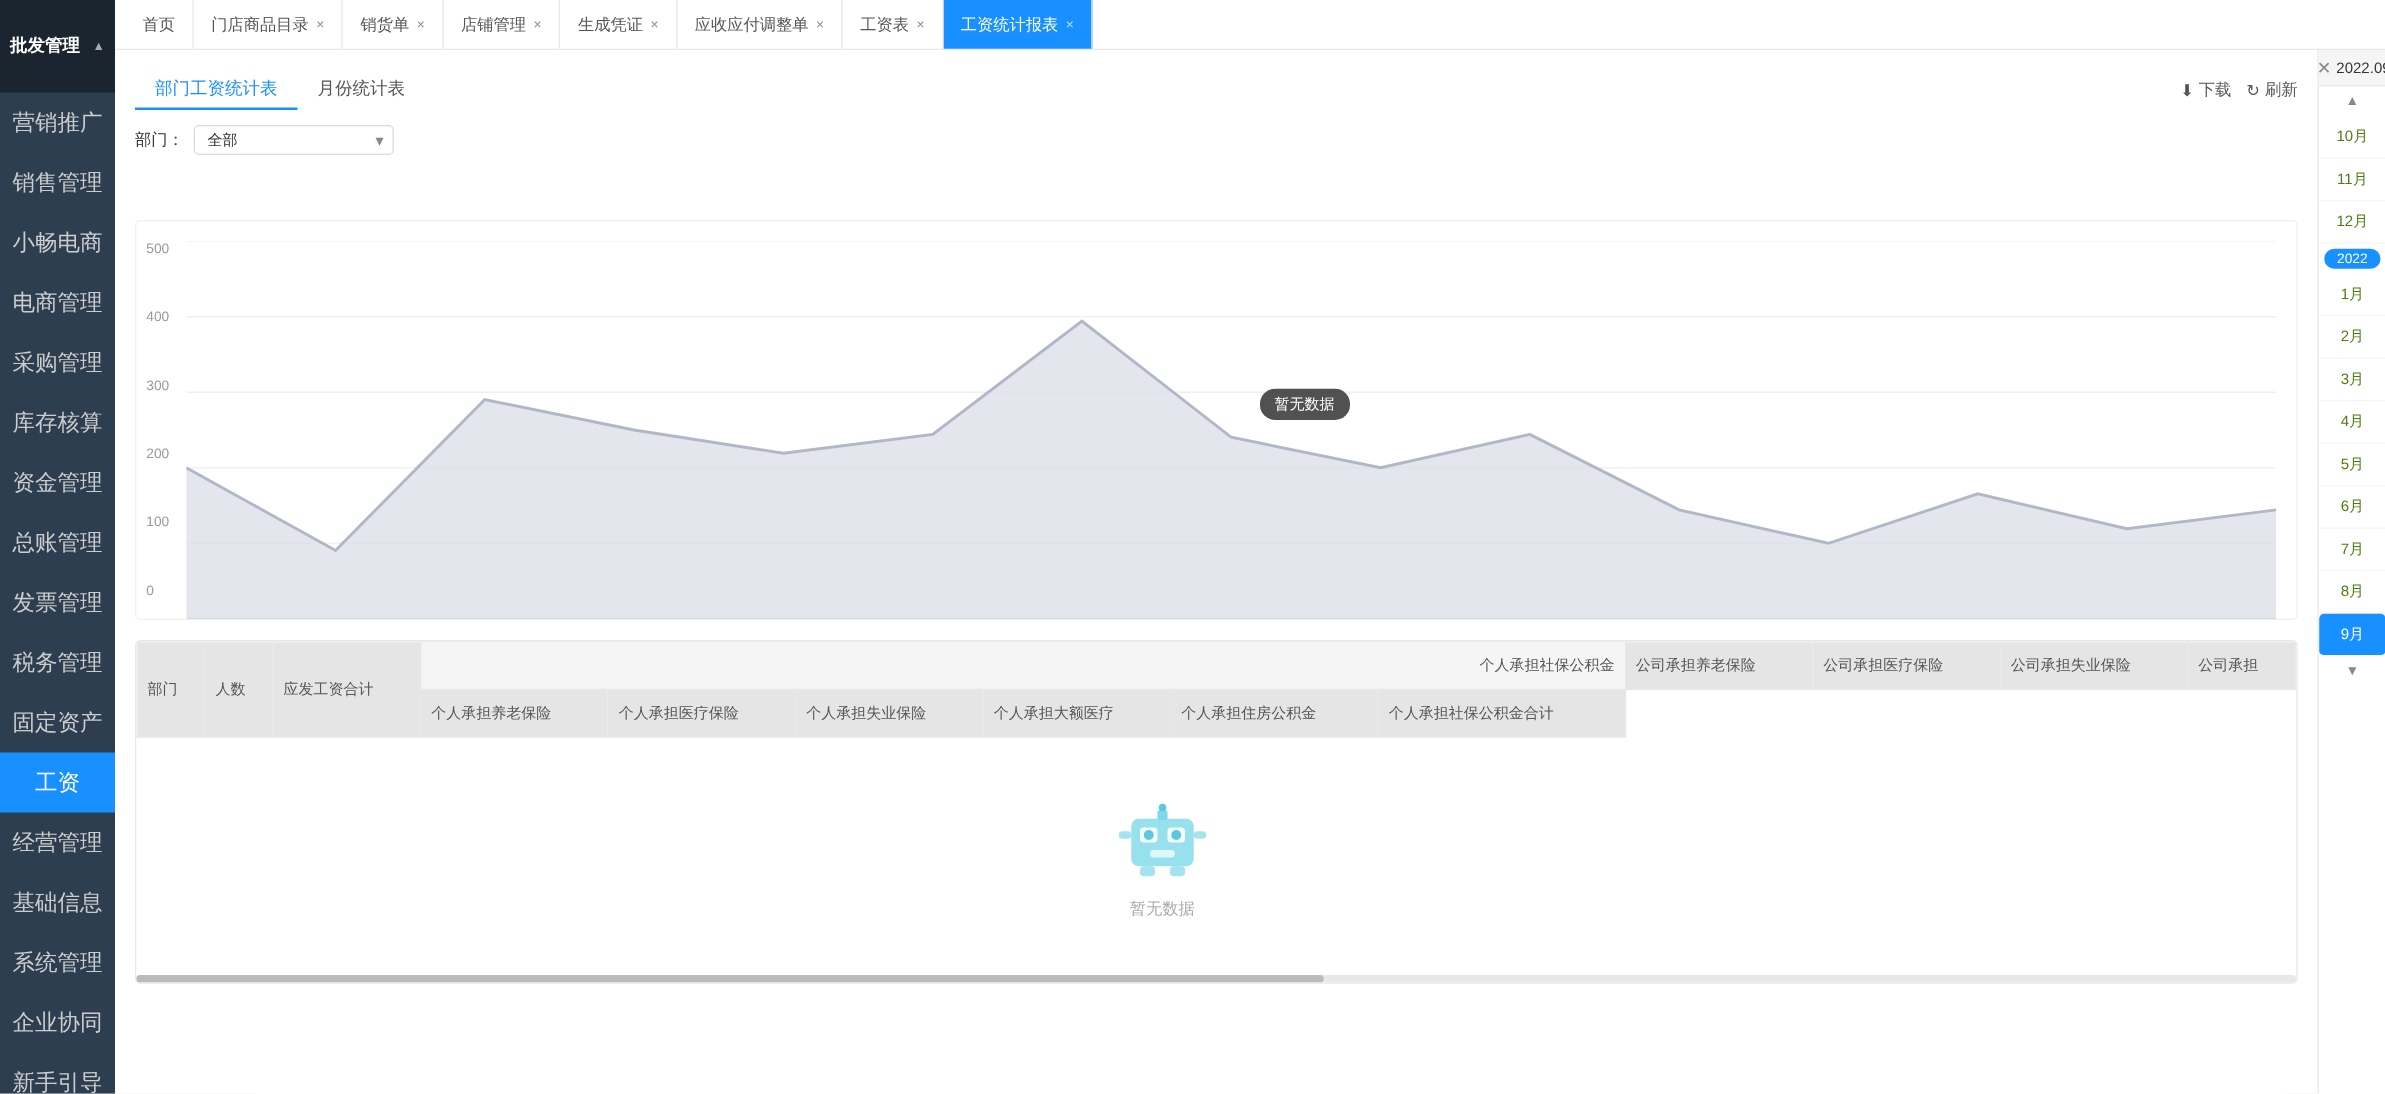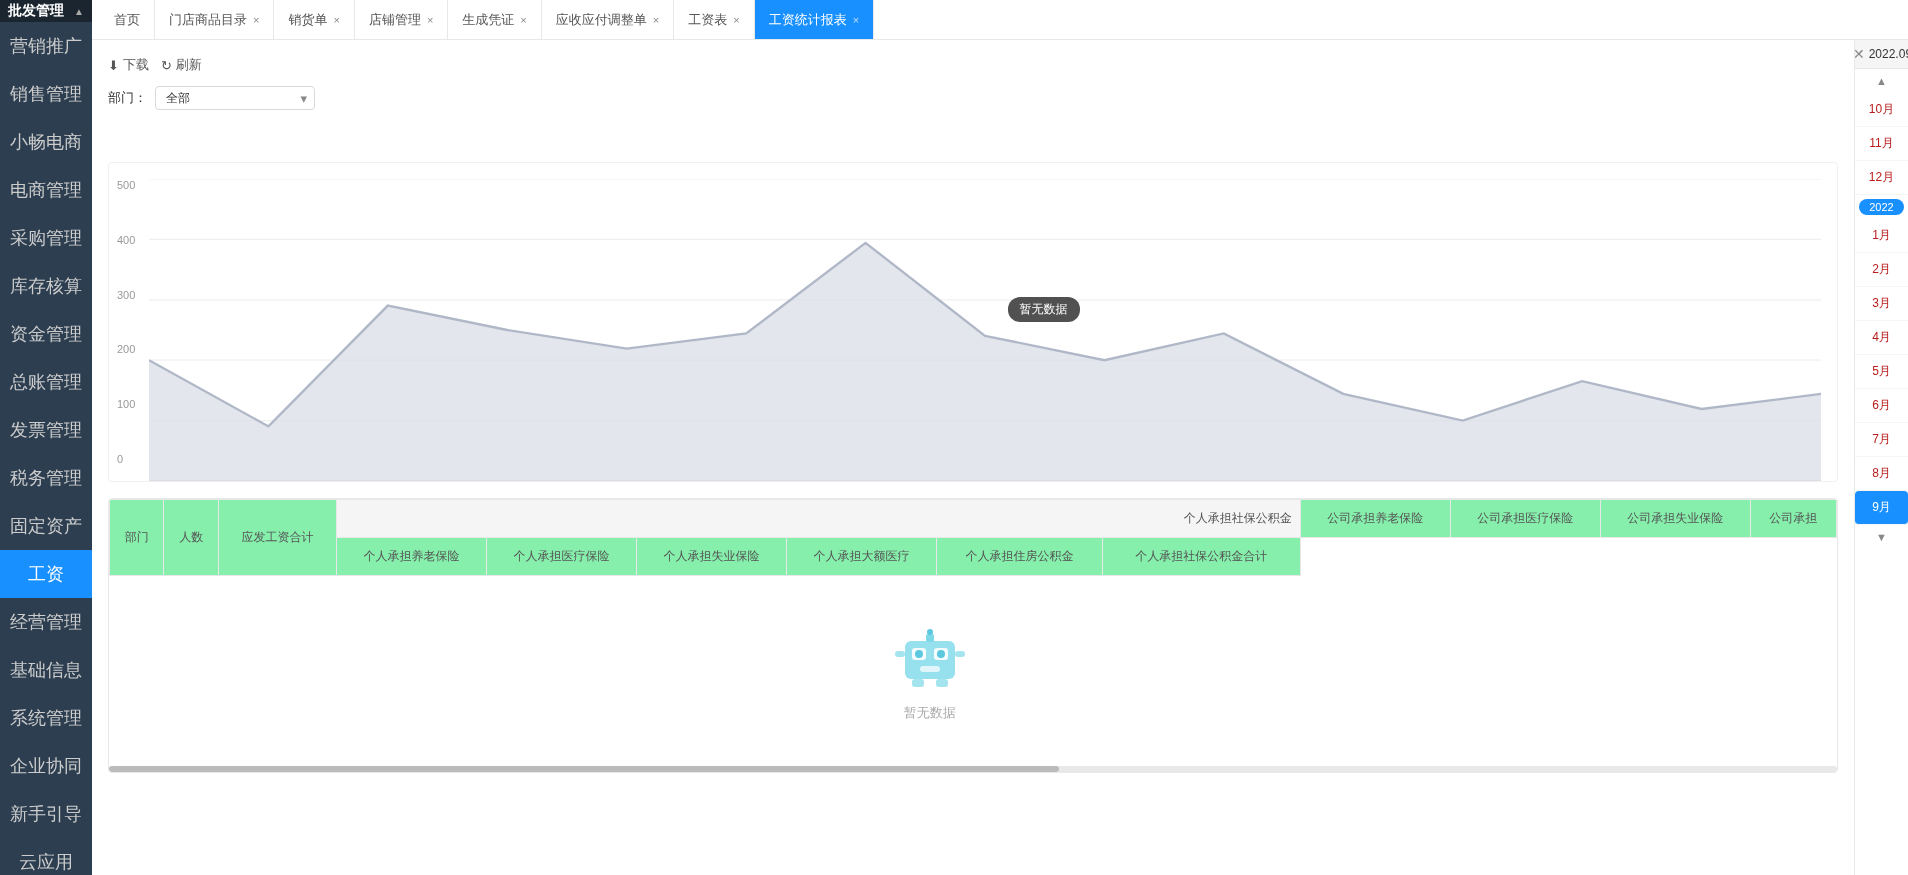--- a/index.html
+++ b/index.html
@@ -10,21 +10,21 @@
       width: 92px;
       background: #2c3e50;
       display: flex;
       flex-direction: column;
       height: 100%;
       flex-shrink: 0;
     }
     .sidebar-header {
       background: #1a252f;
       color: #fff;
-      padding: 2px 8px;
+      padding: 28px 8px;
       font-size: 14px;
       font-weight: bold;
       display: flex;
       align-items: center;
       justify-content: space-between;
       cursor: pointer;
     }
     .sidebar-header .arrow { font-size: 10px; color: #aaa; }
     .sidebar-item {
       color: #ccc;
@@ -192,25 +192,25 @@
       border-radius: 4px;
       overflow: hidden;
       flex-shrink: 0;
     }
     .data-table {
       width: 100%;
       border-collapse: collapse;
       font-size: 12px;
     }
     .data-table th {
-      background: #86efac;
+      background: #e5e5e5;
       color: #555;
       padding: 10px 8px;
       border: 1px solid #e8e8e8;
-      text-align: center;
+      text-align: left;
       font-weight: normal;
       white-space: nowrap;
     }
     .data-table td {
       padding: 8px;
       border: 1px solid #e8e8e8;
       text-align: center;
       color: #333;
     }
     .data-table .group-header {
@@ -277,21 +277,21 @@
       width: 100%;
       text-align: center;
       padding: 6px 0;
       color: #888;
       cursor: pointer;
       font-size: 11px;
     }
     .date-month-item {
       padding: 8px 4px;
       text-align: center;
-      color: #b91c1c;
+      color: #4d7c0f;
       cursor: pointer;
       font-size: 12px;
       border-bottom: 1px solid #f5f5f5;
     }
     .date-month-item.active {
       background: #1890ff;
       color: #fff;
       border-radius: 4px;
     }
     .date-year-badge {
@@ -356,20 +356,24 @@
         <div class="tab-item">应收应付调整单<span class="close-btn">×</span></div>
         <div class="tab-item">工资表<span class="close-btn">×</span></div>
         <div class="tab-item active">工资统计报表<span class="close-btn">×</span></div>
       </div>
   </div>
 
   <div class="content">
     <div class="page-content">
 
       <div style="display:flex; align-items:center; justify-content:space-between; margin-bottom:12px;">
+        <div class="sub-tabs" style="margin-bottom:0;">
+          <div class="sub-tab active">部门工资统计表</div>
+          <div class="sub-tab">月份统计表</div>
+        </div>
         <div class="toolbar-right">
           <div class="btn-icon">
             <span>⬇</span>
             <span>下载</span>
           </div>
           <div class="btn-icon">
             <span>↻</span>
             <span>刷新</span>
           </div>
         </div>

